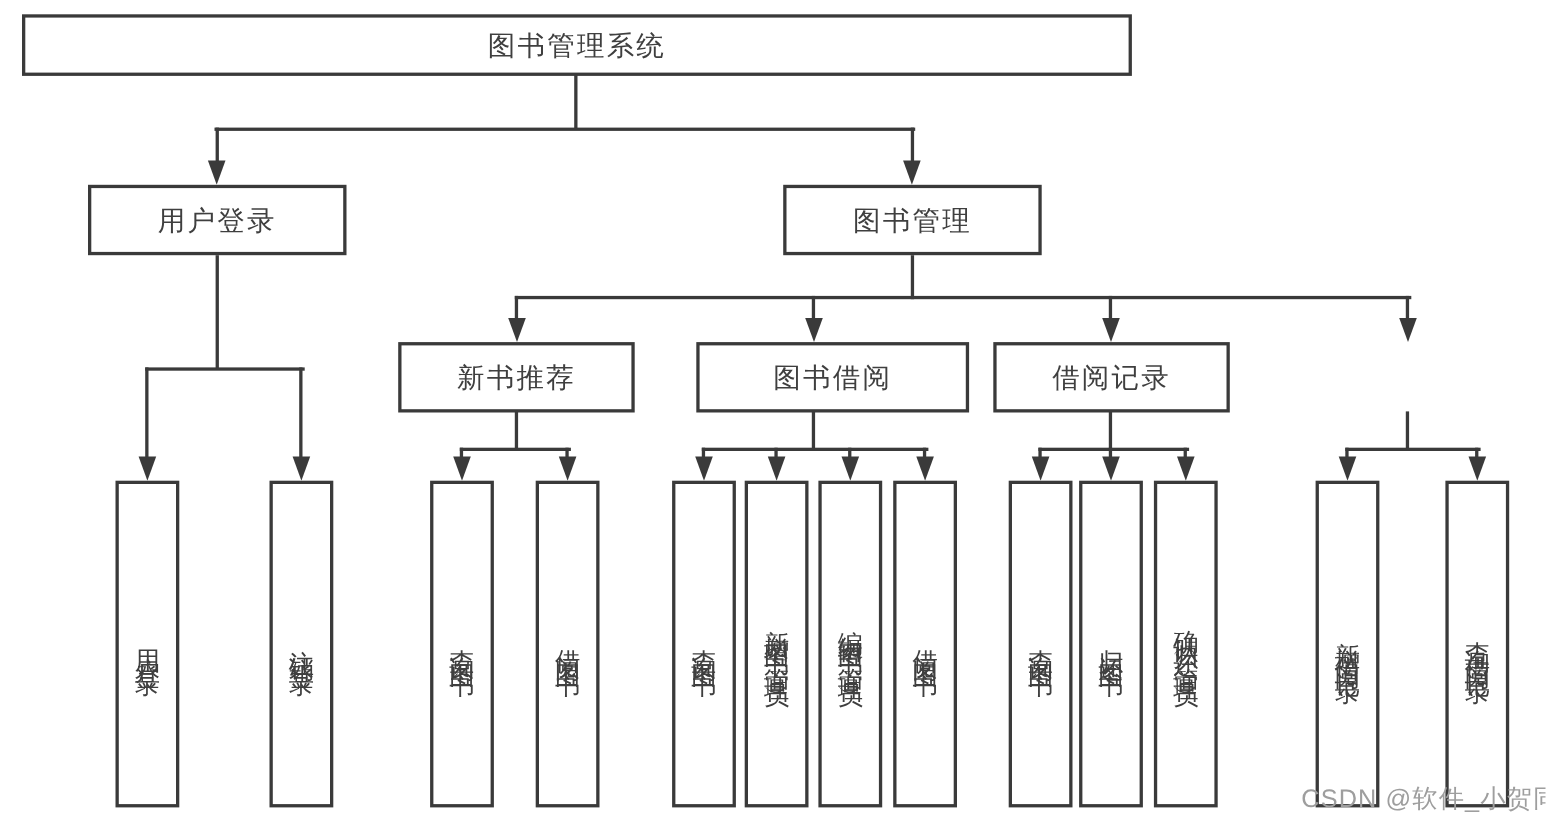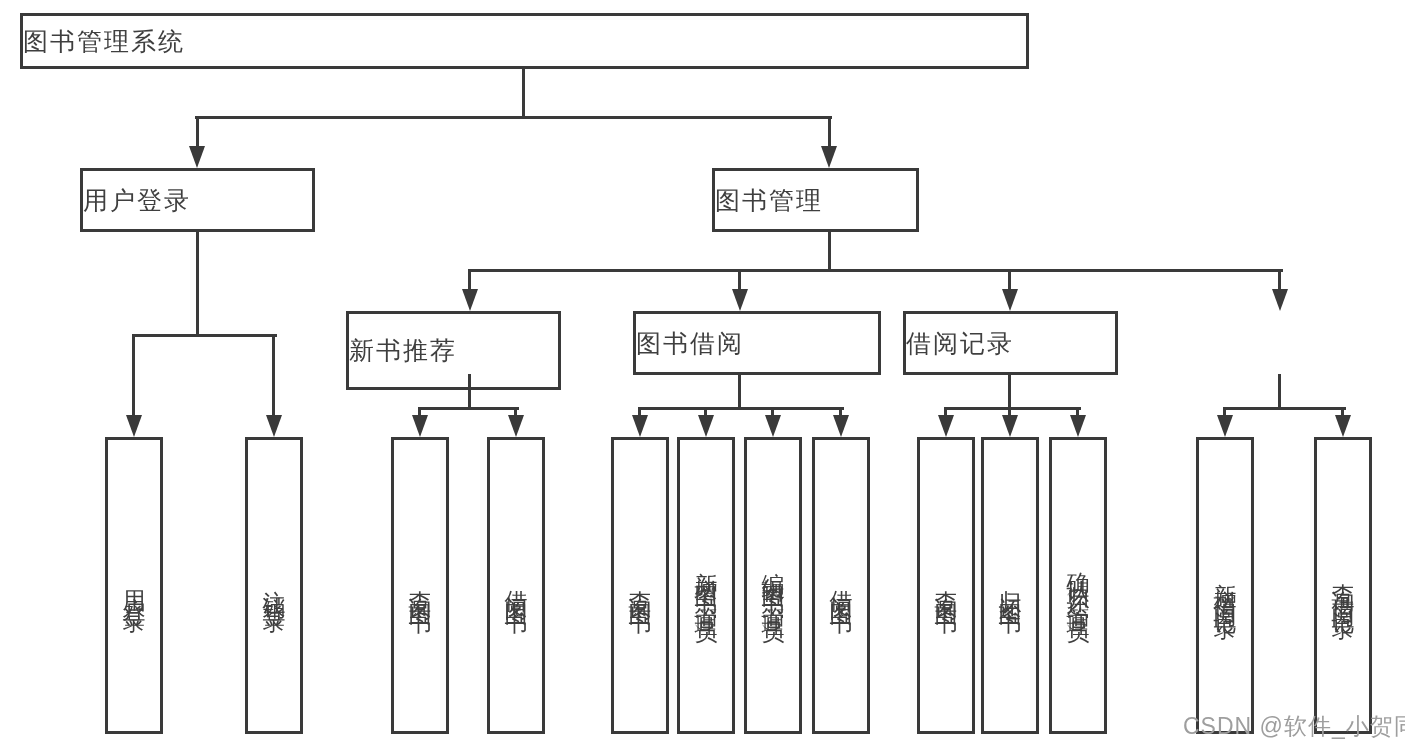--- a/index.html
+++ b/index.html
@@ -11,21 +11,21 @@
     background:var(--background);
     font-family:"Liberation Sans", sans-serif;
   }
   #canvas{
     position:relative;width:1405px;height:747px;background:var(--background);
     overflow:hidden;
   }
   .box{
     position:absolute;box-sizing:border-box;
     border:3px solid var(--box-border);background:#fff;color:var(--text);
-    display:flex;align-items:center;justify-content:flex-start;
+    display:flex;align-items:center;justify-content:center;
     font-size:25px;letter-spacing:2px;white-space:nowrap;
   }
   .leaf{
     position:absolute;box-sizing:border-box;top:437px;width:58px;height:297px;
     border:3px solid var(--box-border);background:#fff;color:var(--text);
     display:flex;align-items:center;justify-content:center;
   }
   .leaf .vtext{
     writing-mode:vertical-rl;text-orientation:mixed;
     font-size:23px;letter-spacing:7px;line-height:1;white-space:nowrap;
@@ -54,21 +54,21 @@
   <div class="vl" style="left:522px;top:68px;height:50px"></div>
   <div class="hl" style="left:195px;top:116px;width:637px"></div>
   <div class="vl" style="left:196px;top:116px;height:31px"></div>
   <div class="arr" style="left:189px;top:146px"></div>
   <div class="vl" style="left:828px;top:116px;height:31px"></div>
   <div class="arr" style="left:821px;top:146px"></div>
 
   <div class="box" style="left:80px;top:168px;width:235px;height:64px">
     <span>用户登录</span>
   </div>
-  <div class="box" style="left:712px;top:168px;width:207px;height:64px">
+  <div class="box" style="left:712px;top:168px;width:235px;height:64px">
     <span>图书管理</span>
   </div>
 
   <div class="vl" style="left:196px;top:232px;height:104px"></div>
   <div class="hl" style="left:132px;top:334px;width:145px"></div>
   <div class="vl" style="left:132px;top:334px;height:82px"></div>
   <div class="arr" style="left:126px;top:415px"></div>
   <div class="vl" style="left:272px;top:334px;height:82px"></div>
   <div class="arr" style="left:266px;top:415px"></div>
 
@@ -76,21 +76,21 @@
   <div class="hl" style="left:468px;top:269px;width:815px"></div>
   <div class="vl" style="left:468px;top:269px;height:22px"></div>
   <div class="arr" style="left:462px;top:289px"></div>
   <div class="vl" style="left:738px;top:269px;height:22px"></div>
   <div class="arr" style="left:732px;top:289px"></div>
   <div class="vl" style="left:1008px;top:269px;height:22px"></div>
   <div class="arr" style="left:1002px;top:289px"></div>
   <div class="vl" style="left:1278px;top:269px;height:22px"></div>
   <div class="arr" style="left:1272px;top:289px"></div>
 
-  <div class="box" style="left:346px;top:311px;width:215px;height:79px">
+  <div class="box" style="left:362px;top:311px;width:215px;height:64px">
     <span>新书推荐</span>
   </div>
   <div class="box" style="left:633px;top:311px;width:248px;height:64px">
     <span>图书借阅</span>
   </div>
   <div class="box" style="left:903px;top:311px;width:215px;height:64px">
     <span>借阅记录</span>
   </div>
 
   <div class="vl" style="left:468px;top:374px;height:36px"></div>

